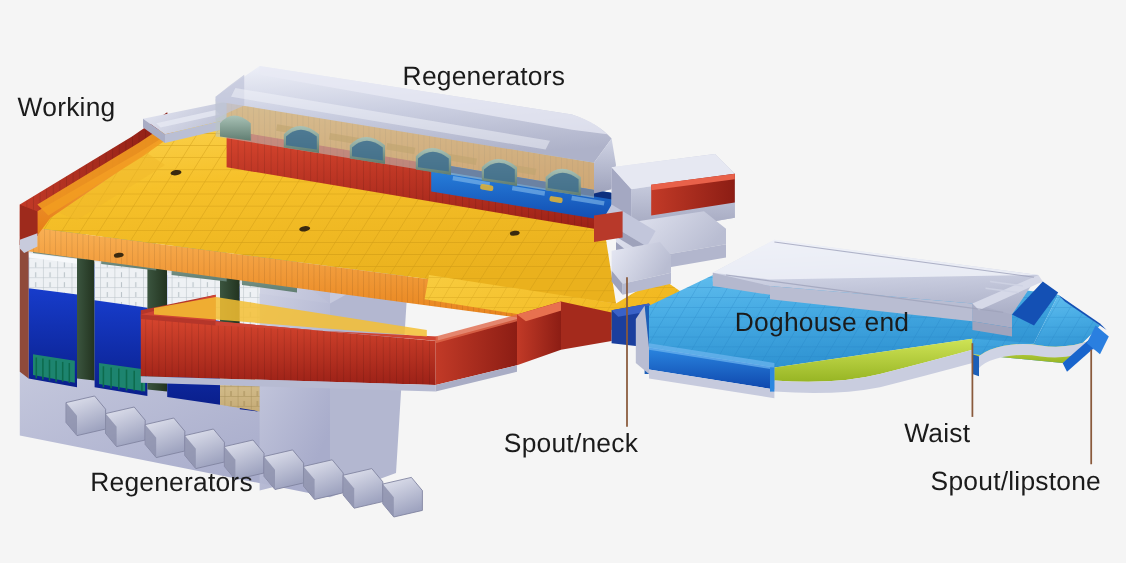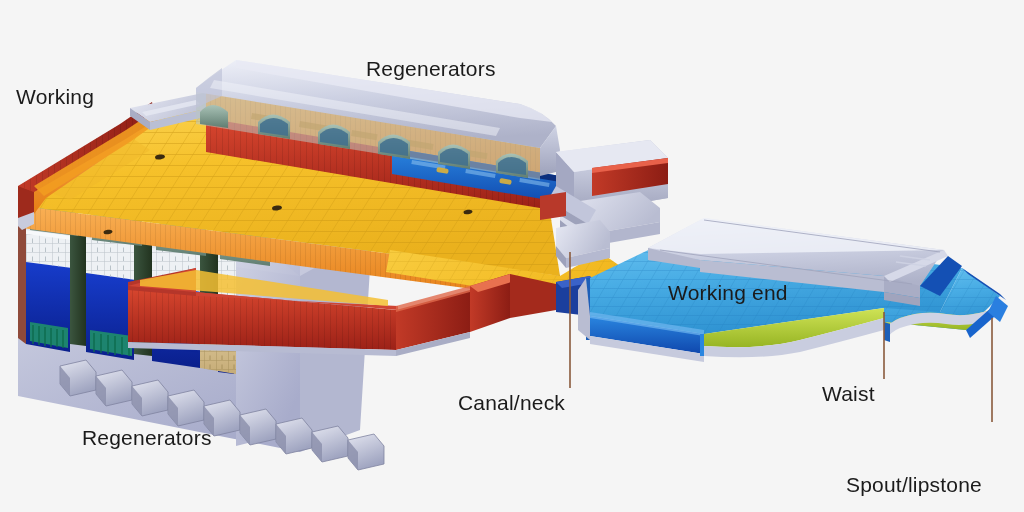--- a/index.html
+++ b/index.html
@@ -6,21 +6,21 @@
   body{
     width:1024px;height:512px;overflow:hidden;
     background:#f5f5f5;
     font-family:"Liberation Sans", sans-serif;
   }
   #stage{position:relative;width:1024px;height:512px;background:#f5f5f5;}
   svg.art{position:absolute;left:0;top:0;width:1024px;height:512px;display:block;}
   .lbl{
     position:absolute;
     font-family:"Liberation Sans", sans-serif;
-    font-size:21px;
+    font-size:24px;
     color:#1b1b1b;
     white-space:nowrap;
     letter-spacing:.2px;
     line-height:1;
   }
 </style>
 </head>
 <body>
 
 <div id="stage">
@@ -447,18 +447,18 @@
       <path d="M570,388 L570,252"></path>
       <path d="M884,379 L884,312"></path>
       <path d="M992,422 L992,318"></path>
     </g>
 
   </svg>
 
   <div class="lbl" style="left:16px;top:86px;">Working</div>
   <div class="lbl" style="left:366px;top:58px;">Regenerators</div>
   <div class="lbl" style="left:82px;top:427px;">Regenerators</div>
-  <div class="lbl" style="left:668px;top:282px;">Working end</div>
-  <div class="lbl" style="left:458px;top:392px;">Canal/neck</div>
+  <div class="lbl" style="left:668px;top:282px;">Doghouse end</div>
+  <div class="lbl" style="left:458px;top:392px;">Spout/neck</div>
   <div class="lbl" style="left:822px;top:383px;">Waist</div>
-  <div class="lbl" style="left:846px;top:426px;margin-top:48px;">Spout/lipstone</div>
+  <div class="lbl" style="left:846px;top:426px;">Spout/lipstone</div>
 
 </div>
 
 </body></html>

